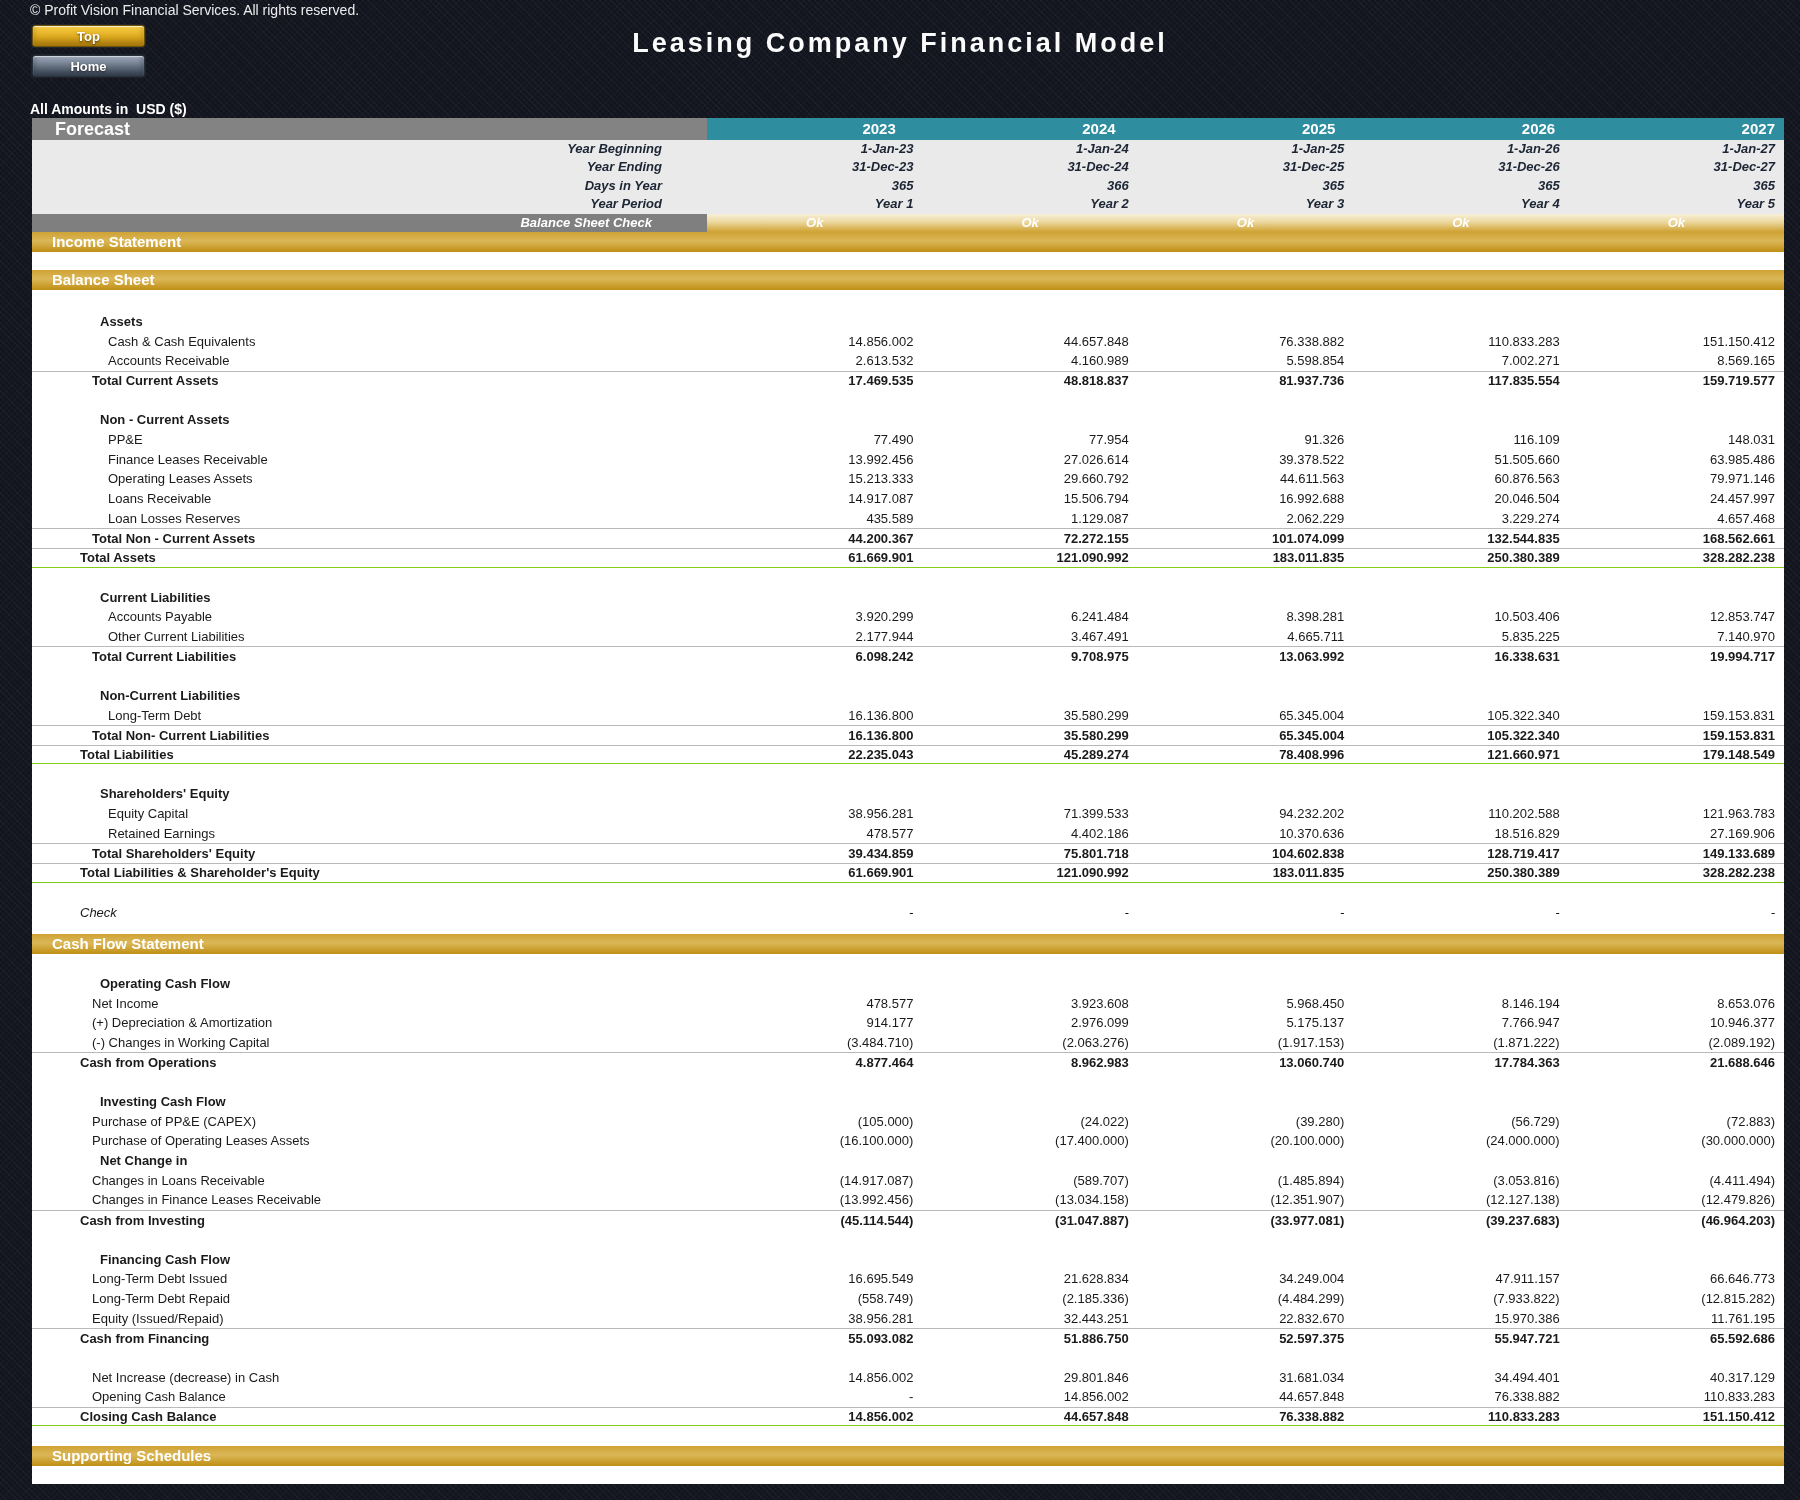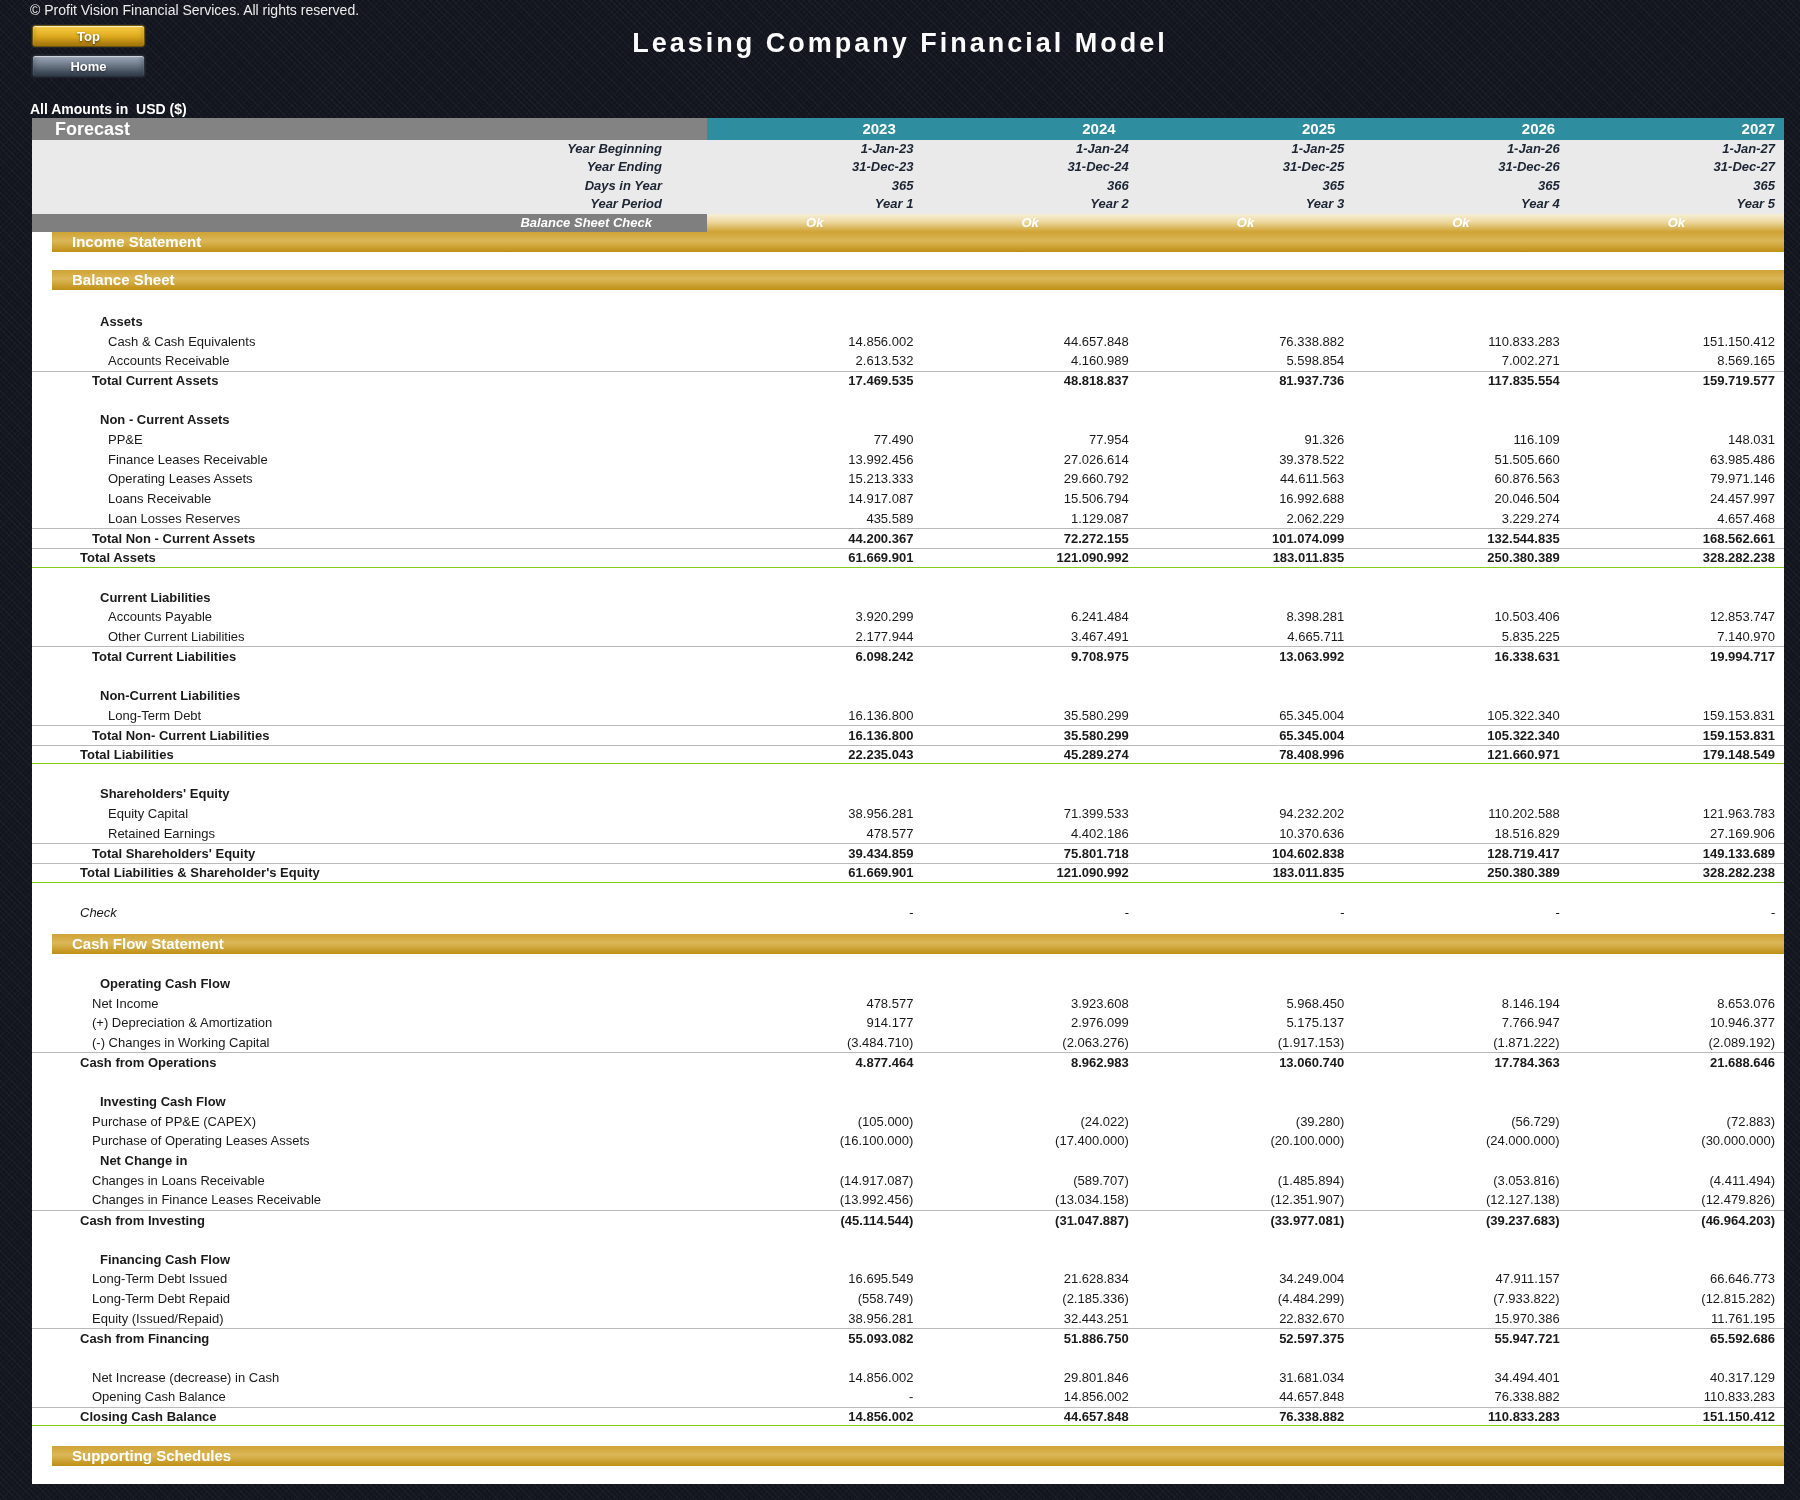--- a/index.html
+++ b/index.html
@@ -50,21 +50,21 @@
   .check-row { height:18px; }
   .chk-label { width:675px; background:#7f7f7f; color:#fff; font-weight:bold; font-style:italic;
     font-size:13px; text-align:right; padding-right:55px; line-height:18px; }
   .chk-vals { flex:1; display:flex;
     background:linear-gradient(180deg,#f7f0d8 0%,#ecd79e 45%,#cfa231 100%); }
   .chk-val { flex:1; text-align:center; color:#fff; font-weight:bold; font-style:italic;
     font-size:13px; line-height:18px; }
 
   
   .bar { height:20px; padding-left:20px; color:#fff; font-weight:bold; font-size:15px; line-height:20px;
-    background:linear-gradient(180deg,#cfa335 0%,#dbb758 45%,#bf8f14 100%);margin-left:20px; }
+    background:linear-gradient(180deg,#cfa335 0%,#dbb758 45%,#bf8f14 100%); }
   .bar-label { display:inline; }
   .gap      { height:19.7px; background:#fff; }
   .gapsmall { height:12px;   background:#fff; }
   .gapbar   { height:18px;   background:#fff; }
   .gaptop   { height:22px;   background:#fff; }
 
   .srow { display:flex; align-items:center; height:19.7px; background:#fff;
     font-size:13px; color:#1a1a1a; }
   .srow .rl { width:675px; white-space:nowrap; }
   .srow .rv { flex:1; text-align:right; padding-right:9px; }

